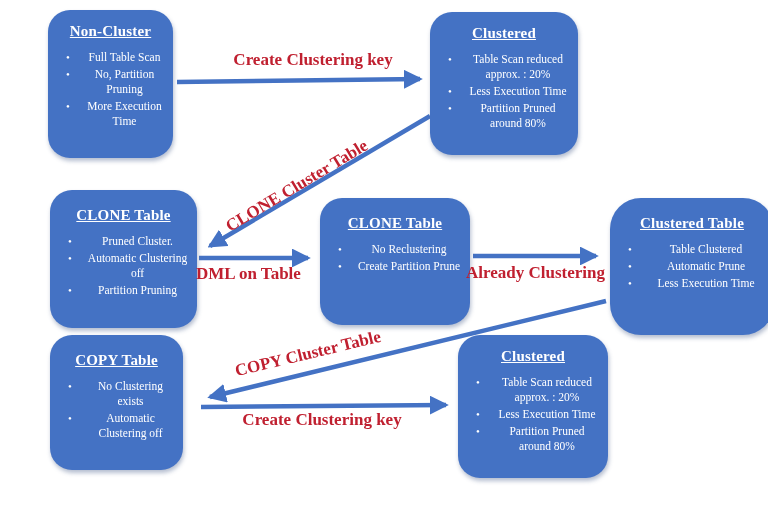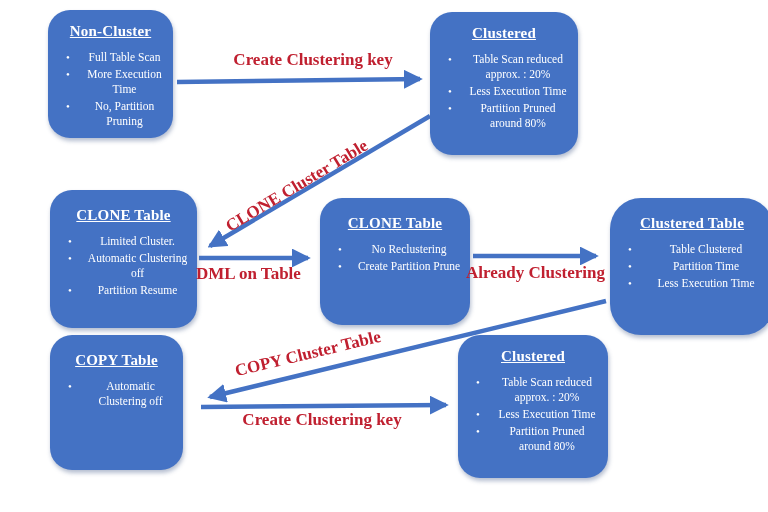--- a/index.html
+++ b/index.html
@@ -34,67 +34,68 @@
       </marker>
     </defs>
     <line x1="177" y1="82" x2="420" y2="79" stroke="#4472C4" stroke-width="4.5" marker-end="url(#ah)"></line>
     <line x1="430" y1="116" x2="210" y2="246" stroke="#4472C4" stroke-width="4.5" marker-end="url(#ah)"></line>
     <line x1="199" y1="258" x2="308" y2="258" stroke="#4472C4" stroke-width="4.5" marker-end="url(#ah)"></line>
     <line x1="473" y1="256" x2="596" y2="256" stroke="#4472C4" stroke-width="4.5" marker-end="url(#ah)"></line>
     <line x1="606" y1="301" x2="210" y2="397" stroke="#4472C4" stroke-width="4.5" marker-end="url(#ah)"></line>
     <line x1="201" y1="407" x2="446" y2="405" stroke="#4472C4" stroke-width="4.5" marker-end="url(#ah)"></line>
   </svg>
 
-  <div class="box" style="left:48px;top:10px;width:125px;height:128px;">
+  <div class="box" style="left:48px;top:10px;width:125px;height:148px;">
     <div class="box-title">Non-Cluster</div>
     <ul class="box-list">
       <li>Full Table Scan</li>
+      <li>No, Partition Pruning</li>
       <li>More Execution Time</li>
-      <li>No, Partition Pruning</li>
     </ul>
   </div>
 
   <div class="box" style="left:430px;top:12px;width:148px;height:143px;">
     <div class="box-title">Clustered</div>
     <ul class="box-list">
       <li>Table Scan reduced approx. : 20%</li>
       <li>Less Execution Time</li>
       <li>Partition Pruned around 80%</li>
     </ul>
   </div>
 
   <div class="box" style="left:50px;top:190px;width:147px;height:138px;padding-top:14px;">
     <div class="box-title">CLONE Table</div>
     <ul class="box-list">
-      <li>Limited Cluster.</li>
+      <li>Pruned Cluster.</li>
       <li>Automatic Clustering off</li>
-      <li>Partition Resume</li>
+      <li>Partition Pruning</li>
     </ul>
   </div>
 
   <div class="box" style="left:320px;top:198px;width:150px;height:127px;padding-top:14px;">
     <div class="box-title">CLONE Table</div>
     <ul class="box-list">
       <li>No Reclustering</li>
       <li>Create Partition Prune</li>
     </ul>
   </div>
 
   <div class="box" style="left:610px;top:198px;width:164px;height:137px;padding-top:14px;border-radius:31px;">
     <div class="box-title">Clustered Table</div>
     <ul class="box-list">
       <li>Table Clustered</li>
-      <li>Partition Time</li>
+      <li>Automatic Prune</li>
       <li>Less Execution Time</li>
     </ul>
   </div>
 
   <div class="box" style="left:50px;top:335px;width:133px;height:135px;padding-top:14px;">
     <div class="box-title">COPY Table</div>
     <ul class="box-list">
+      <li>No Clustering exists</li>
       <li>Automatic Clustering off</li>
     </ul>
   </div>
 
   <div class="box" style="left:458px;top:335px;width:150px;height:143px;">
     <div class="box-title">Clustered</div>
     <ul class="box-list">
       <li>Table Scan reduced approx. : 20%</li>
       <li>Less Execution Time</li>
       <li>Partition Pruned around 80%</li>

